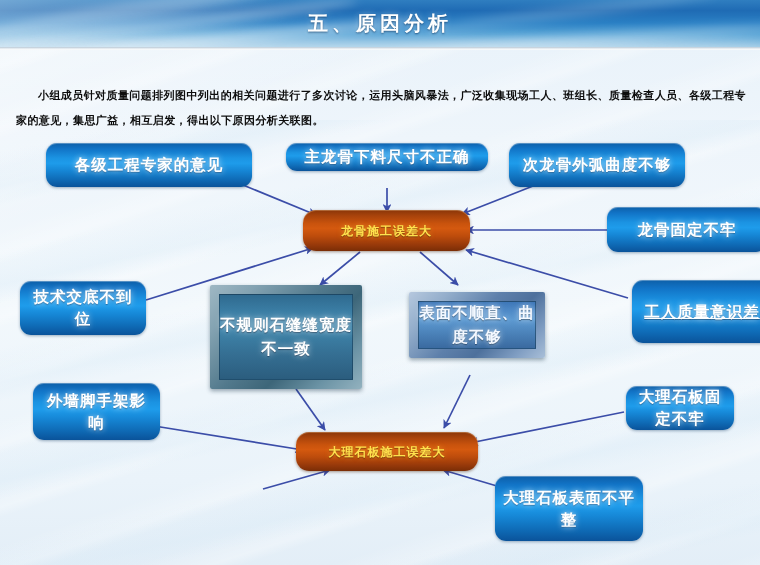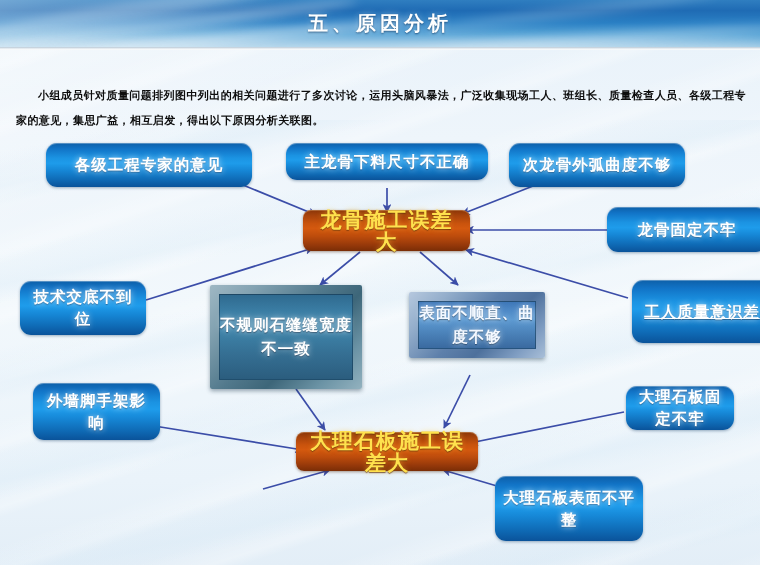--- a/index.html
+++ b/index.html
@@ -152,23 +152,23 @@
         #0f6bb6 83%,
         #0a539a 100%);
     box-shadow: 0 1px 3px rgba(20,60,100,0.40),
                 inset 0 1px 0 rgba(255,255,255,0.30);
     text-shadow: 0 0 6px rgba(255,255,255,0.75), 0 1px 1px rgba(0,50,95,0.55);
     padding: 3px 7px;
   }
 
   
   .node.orange {
-    border-radius: 8px;
+    border-radius: 13px;
     color: #ffe14d;
-    font-size: 21px;
+    font-size: 12px;
     line-height: 22px;
     background: linear-gradient(to bottom,
         #8a3608 0%,
         #a8430b 14%,
         #c9530d 33%,
         #d4590f 45%,
         #bd4c0c 64%,
         #97390a 85%,
         #7a2d06 100%);
     box-shadow: 0 1px 3px rgba(70,30,5,0.45),
@@ -288,21 +288,21 @@
       <line x1="624" y1="412" x2="470" y2="443"></line>
       <line x1="263" y1="489" x2="330" y2="470"></line>
       <line x1="507" y1="489" x2="443" y2="470"></line>
     </g>
   </svg>
 
   <div class="node blue" style="left:46px;  top:143px; width:206px; height:44px;">
     <span>各级工程专家的意见</span>
   </div>
 
-  <div class="node blue" style="left:286px; top:143px; width:202px; height:37px;font-family:Liberation Serif, serif;">
+  <div class="node blue" style="left:286px; top:143px; width:202px; height:28px;font-family:Liberation Serif, serif;">
     <span>主龙骨下料尺寸不正确</span>
   </div>
 
   <div class="node blue" style="left:509px; top:143px; width:176px; height:44px;">
     <span>次龙骨外弧曲度不够</span>
   </div>
 
   <div class="node orange" style="left:303px; top:210px; width:167px; height:41px;">
     <span>龙骨施工误差大</span>
   </div>

